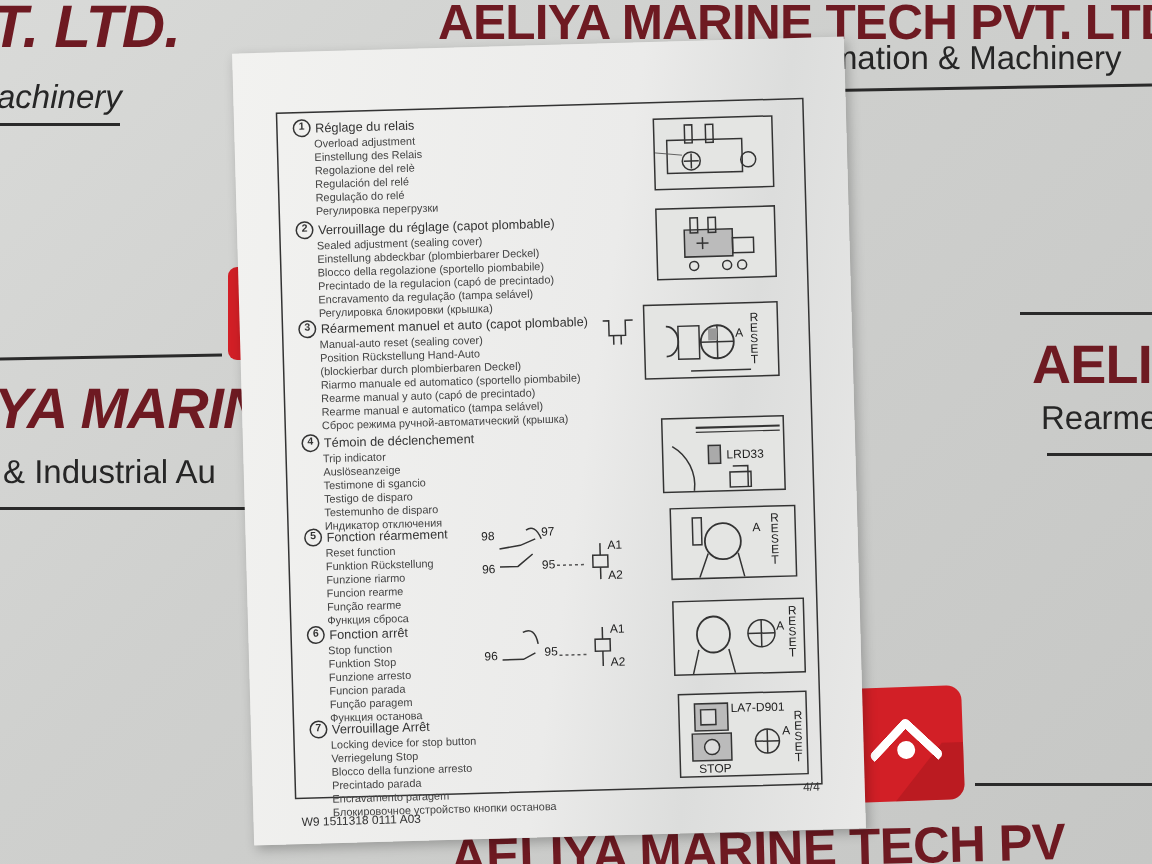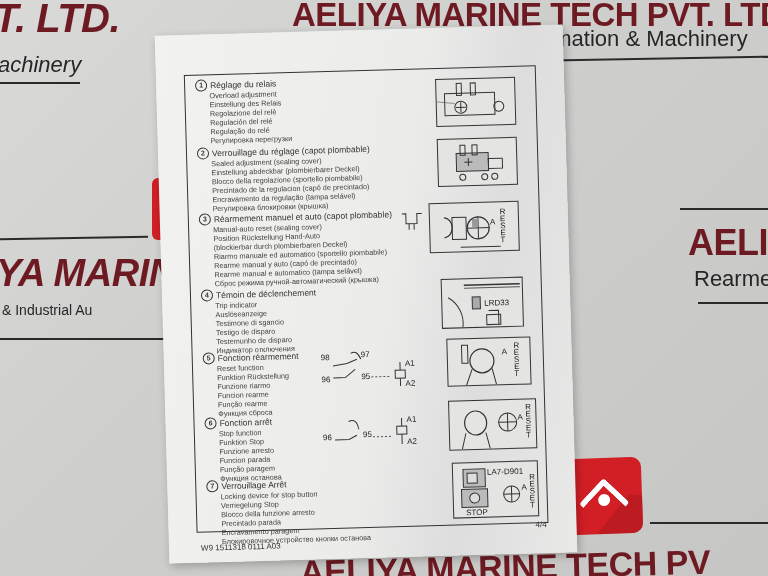--- a/index.html
+++ b/index.html
@@ -64,21 +64,21 @@
 
 <div class="bg-text brand" style="left:-6px; top:-4px; font-size:40px; font-style:italic;">T. LTD.</div>
 <div class="bg-text tag" style="left:-2px; top:52px; font-size:22px; font-style:italic;">achinery</div>
 <div class="hrule" style="left:0; top:82px; width:80px;"></div>
 
 <div class="logo" style="left:152px; top:178px; width:26px; height:62px; border-radius:6px 0 0 6px;">
   <div class="chev" style="left:120%; width:16px; height:16px; border-width:4px;"></div>
 </div>
 <div class="hrule" style="left:0; top:237px; width:148px; transform:rotate(-1deg);"></div>
 <div class="bg-text brand" style="left:-4px; top:252px; font-size:38px; font-style:italic;">YA MARINE</div>
-<div class="bg-text tag" style="left:2px; top:302px; font-size:14px;">&amp; Industrial Au</div>
+<div class="bg-text tag" style="left:2px; top:302px; font-size:22px;">&amp; Industrial Au</div>
 <div class="hrule" style="left:0; top:338px; width:175px;"></div>
 
 <div class="hrule" style="left:680px; top:208px; width:90px;"></div>
 <div class="bg-text brand" style="left:688px; top:222px; font-size:36px;">AELIYA</div>
 <div class="bg-text tag" style="left:694px; top:266px; font-size:22px;">Rearme</div>
 <div class="hrule" style="left:698px; top:302px; width:70px;"></div>
 
 <div class="logo" style="left:566px; top:458px; width:76px; height:76px; transform:rotate(-2deg);">
   <div class="shade"></div>
   <div class="chev"></div>

